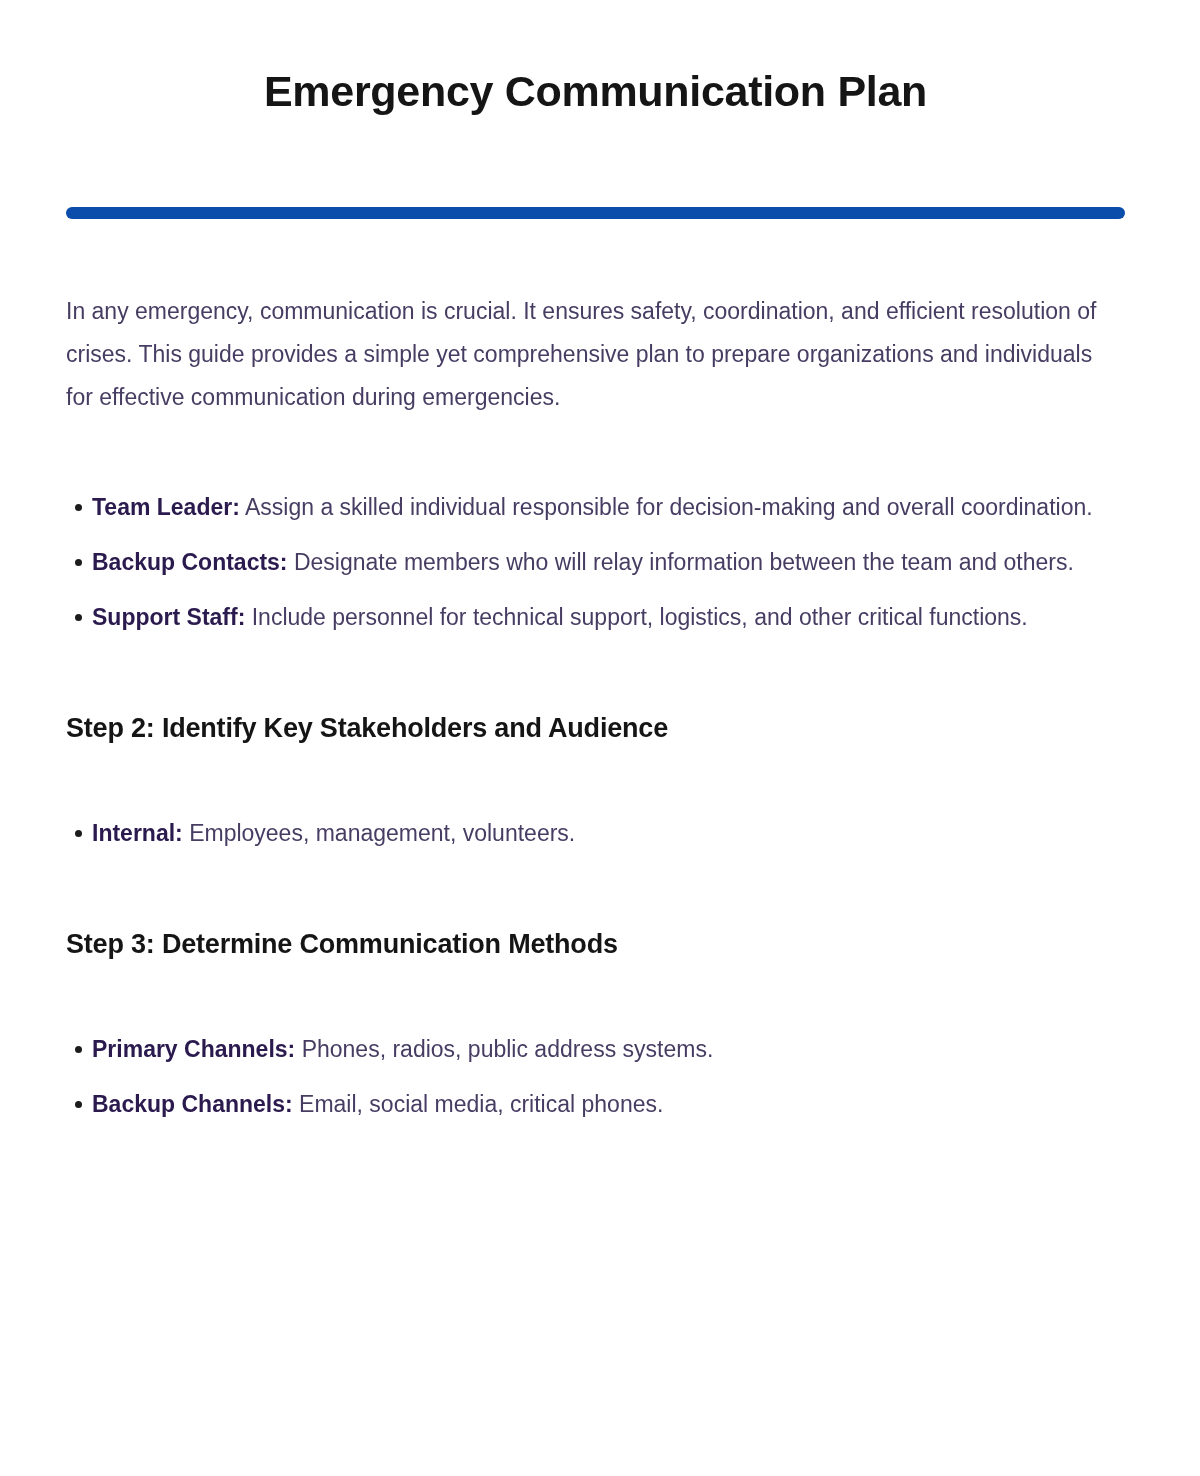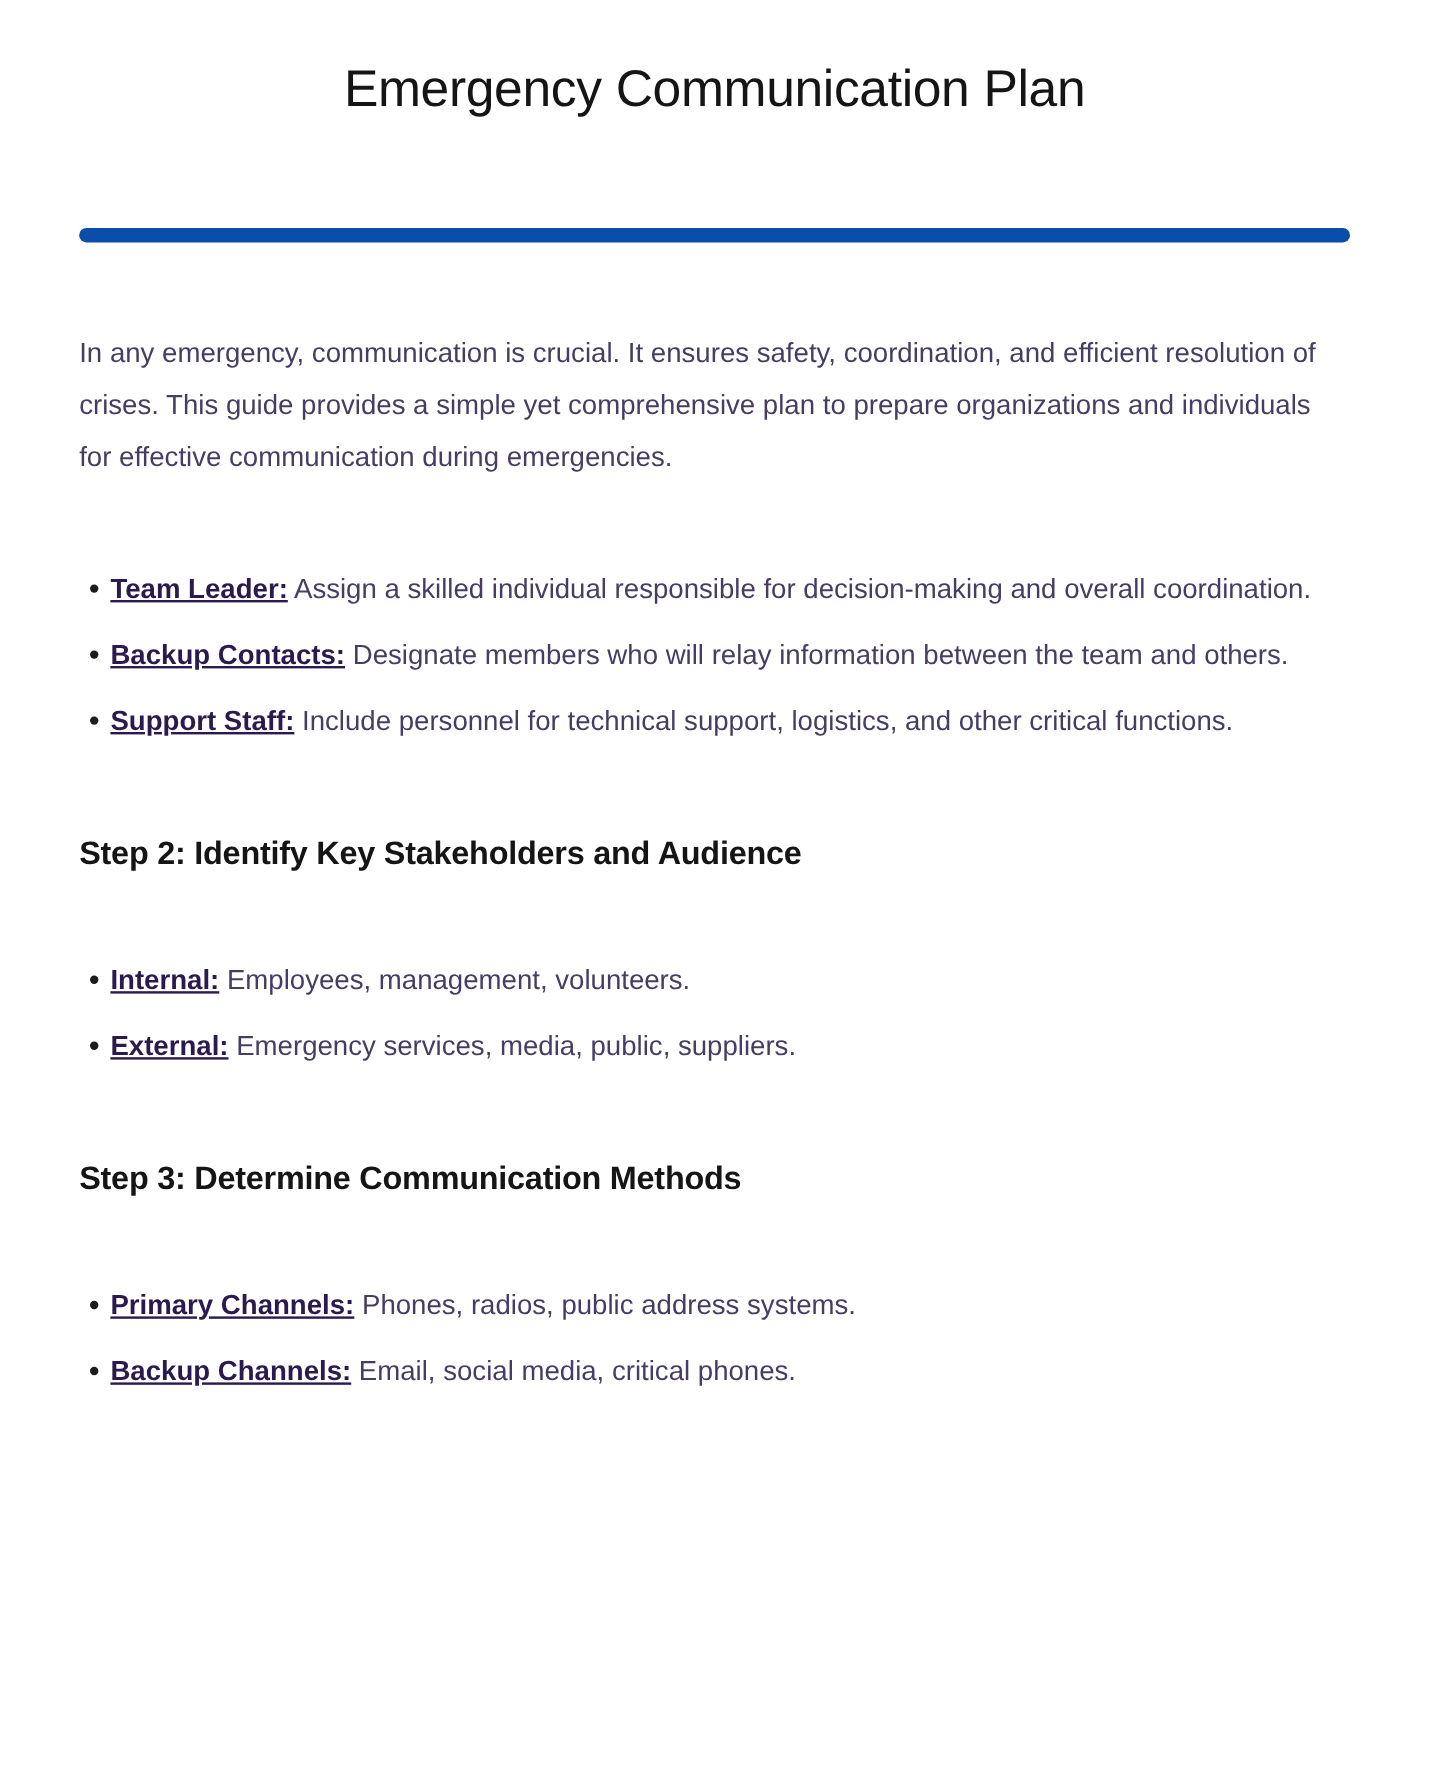--- a/index.html
+++ b/index.html
@@ -10,24 +10,24 @@
   body {
     width: 1200px;
     min-height: 1476px;
     font-family: "Liberation Sans", sans-serif;
     -webkit-font-smoothing: antialiased;
   }
   .page {
     padding: 0 75px 40px 66px; 
   }
   .doc-title {
-    margin: 48px 0 0 0;
+    margin: 65px 0 0 0;
     font-size: 43px;
     line-height: 52px;
-    font-weight: 400;
+    font-weight: 700;
     letter-spacing: -0.3px;
     text-align: center;
     color: var(--text_heading, #151515);
   }
   .divider {
     margin-top: 90px;
     height: 12px;
     border-radius: 6px;
     background: var(--accent, #0b4dab);
   }
@@ -67,21 +67,20 @@
     left: 9px;
     top: 18px;
     width: 7px;
     height: 7px;
     border-radius: 50%;
     background: #1c1c1c;
   }
   .item-label {
     font-weight: 700;
     color: var(--text_label, #2b1a4e);
-    text-decoration: underline;
   }
 </style>
 </head>
 <body>
 
 <div class="page">
 
   <h1 class="doc-title">Emergency Communication Plan</h1>
 
   <div class="divider"></div>
@@ -104,24 +103,20 @@
     </li>
   </ul>
 
   <h2 class="section-heading">Step 2: Identify Key Stakeholders and Audience</h2>
 
   <ul class="bullet-list">
     <li>
       <span class="item-label">Internal:</span>
       <span class="item-text">Employees, management, volunteers.</span>
     </li>
-    <li>
-      <span class="item-label">External:</span>
-      <span class="item-text">Emergency services, media, public, suppliers.</span>
-    </li>
   </ul>
 
   <h2 class="section-heading">Step 3: Determine Communication Methods</h2>
 
   <ul class="bullet-list">
     <li>
       <span class="item-label">Primary Channels:</span>
       <span class="item-text">Phones, radios, public address systems.</span>
     </li>
     <li>

